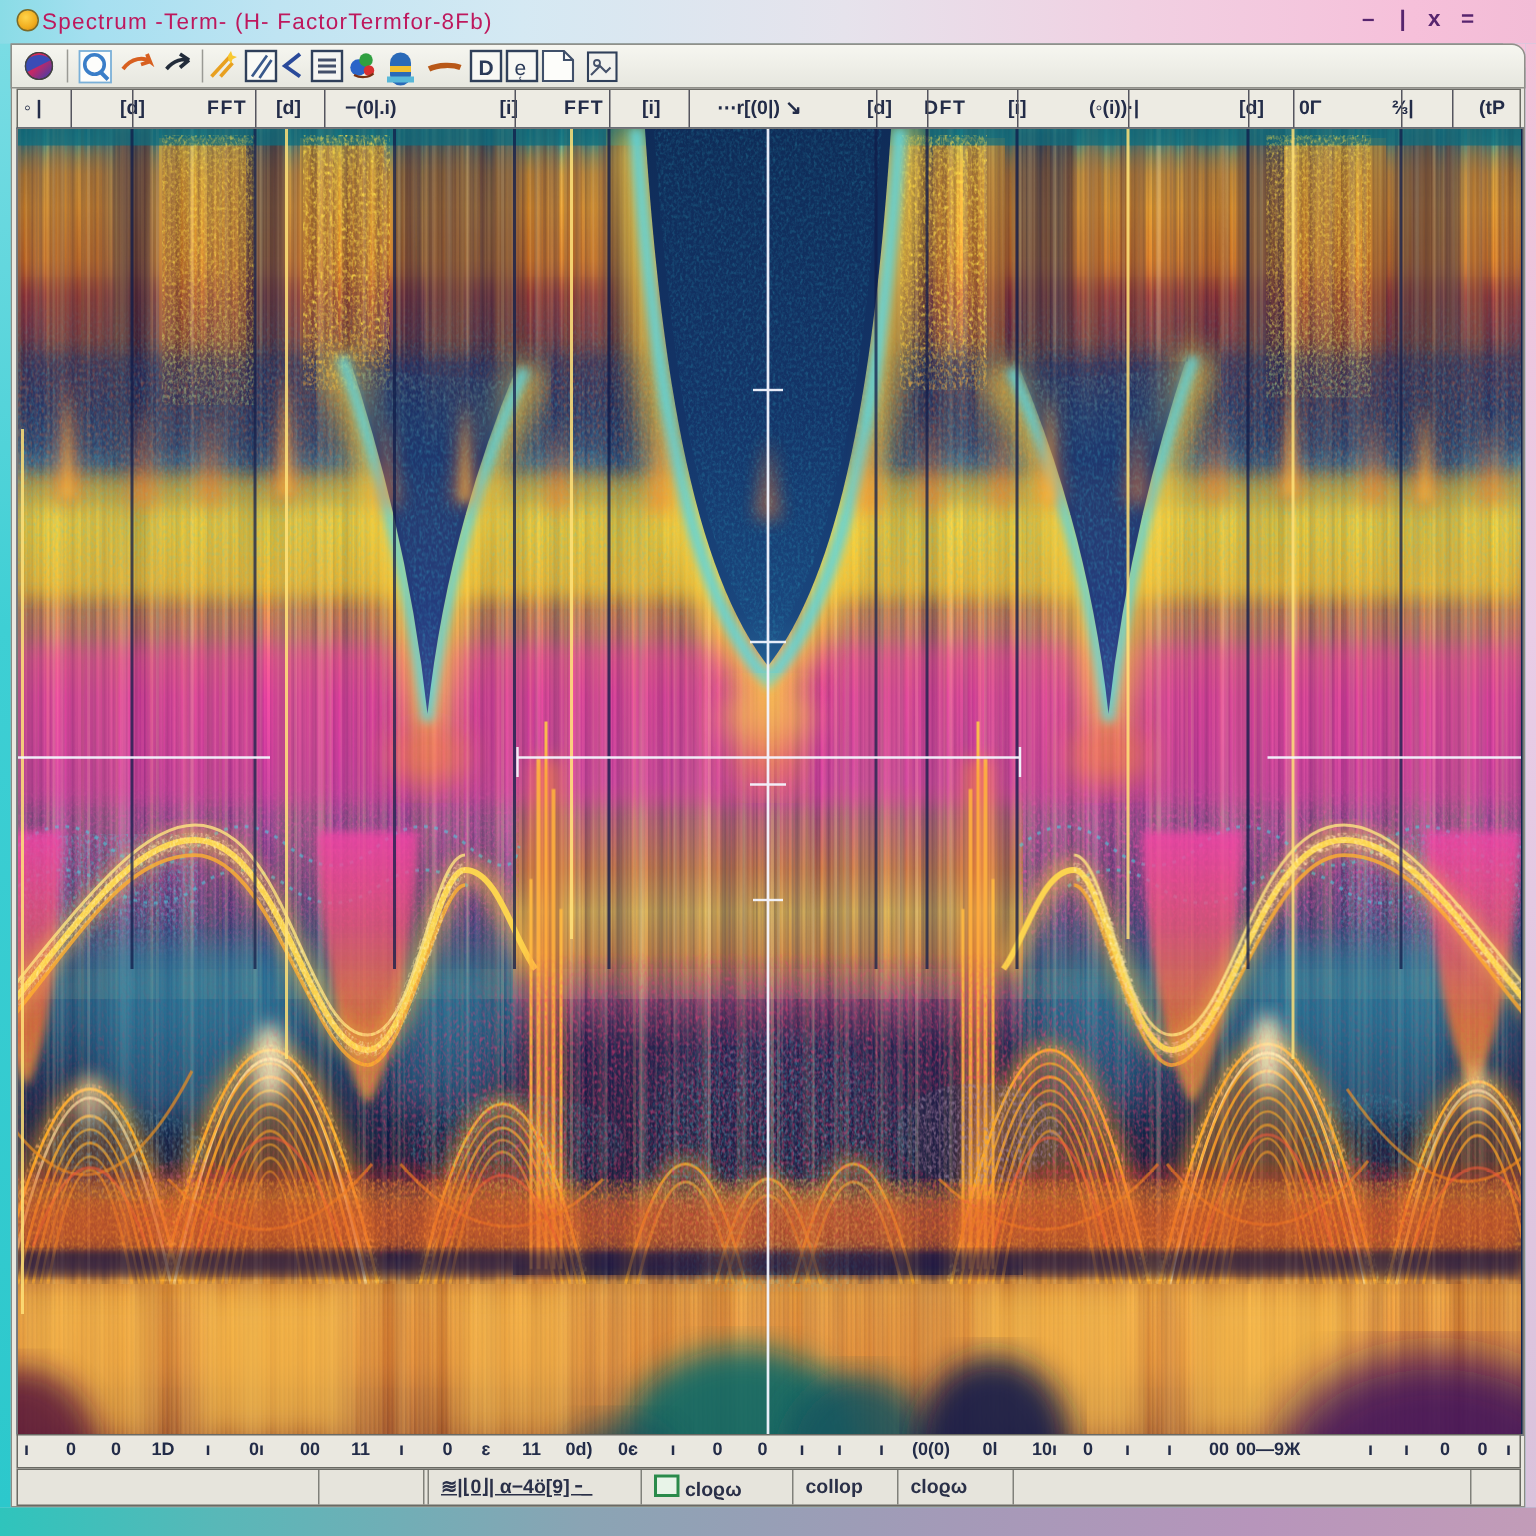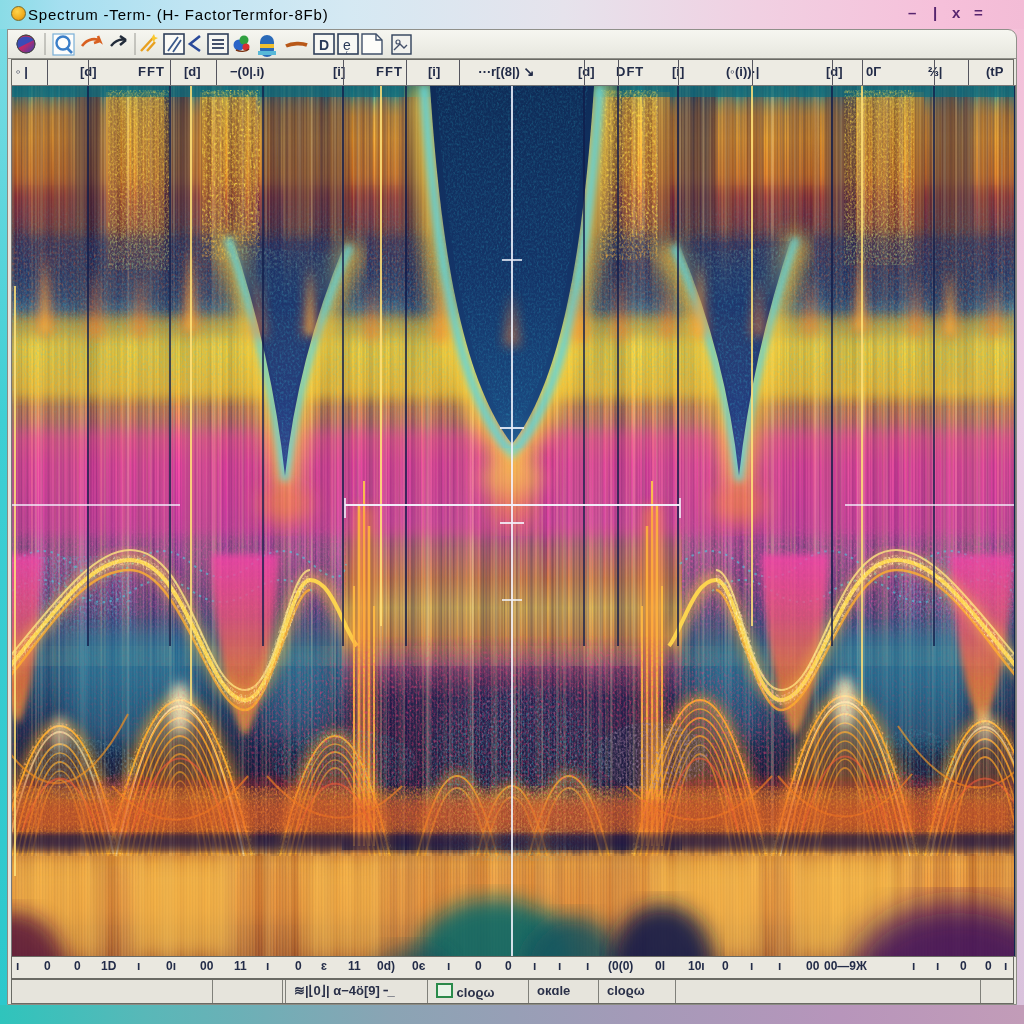--- a/index.html
+++ b/index.html
@@ -4,21 +4,21 @@
 <style>
 html,body{margin:0;padding:0;width:1024px;height:1024px;overflow:hidden;
 font-family:"Liberation Sans",sans-serif;}
 #root{position:absolute;left:0;top:0;width:1024px;height:1024px;background:#9ad8e8;}
 .abs{position:absolute;}
 
 #titlebar{left:0;top:0;width:1024px;height:29px;
 background:linear-gradient(90deg,#8adce6 0%,#a5dff0 6%,#bfe4f2 18%,#d5e9f3 34%,#e6e3ec 55%,#f1d0e2 74%,#f6c0da 92%,#f3bcd6 100%);}
 #titleicon{left:11px;top:6px;width:15px;height:15px;border-radius:50%;
 background:radial-gradient(circle at 40% 35%,#ffd44a,#f0ac1e 60%,#c67f12);border:1.5px solid #7a6a28;box-sizing:border-box;}
-#titletext{left:28px;top:6px;color:#000000;font-size:15px;font-weight:normal;letter-spacing:.8px;}
+#titletext{left:28px;top:6px;color:#be185d;font-size:15px;font-weight:normal;letter-spacing:.8px;}
 .wbtn{top:4px;color:#57256e;font-size:15px;font-weight:bold;}
 
 #winbody{left:7px;top:29px;width:1010px;height:976px;background:#e8e7df;border:1px solid #8c8c84;box-sizing:border-box;border-top-right-radius:9px;}
 
 #toolbar{left:7px;top:29px;width:1010px;height:30px;background:linear-gradient(#f6f6f0,#e7e7df);
 border:1px solid #90908a;box-sizing:border-box;border-top-right-radius:9px;}
 
 #topruler{left:11px;top:59px;width:1003px;height:27px;background:#edebe3;border:1px solid #6a6a64;box-sizing:border-box;}
 .rl{position:absolute;top:64px;color:#232c48;font-size:13px;font-weight:bold;white-space:nowrap;}
 .rsep{position:absolute;top:60px;width:1px;height:25px;background:#55555e;}
@@ -99,21 +99,21 @@
   <div id="topruler" class="abs"></div>
   <div id="rulitems">
     <span class="rl" style="left:16px;">◦ |</span>
     <span class="rl" style="left:80px;">[d]</span>
     <span class="rl" style="left:138px;letter-spacing:1px;">FFT</span>
     <span class="rl" style="left:184px;">[d]</span>
     <span class="rl" style="left:230px;text-align:center;">−(0|.i)</span>
     <span class="rl" style="left:333px;">[i]</span>
     <span class="rl" style="left:376px;letter-spacing:1px;">FFT</span>
     <span class="rl" style="left:428px;">[i]</span>
-    <span class="rl" style="left:478px;">⋯r[(8|) ↘</span>
+    <span class="rl" style="left:478px;">⋯r[(0|) ↘</span>
     <span class="rl" style="left:578px;">[d]</span>
     <span class="rl" style="left:616px;letter-spacing:1px;">DFT</span>
     <span class="rl" style="left:672px;">[i]</span>
     <span class="rl" style="left:726px;">(◦(i))·|</span>
     <span class="rl" style="left:826px;">[d]</span>
     <span class="rl" style="left:866px;">0Γ</span>
     <span class="rl" style="left:928px;">⅔|</span>
     <span class="rl" style="left:986px;">(tP</span>
     <span class="rsep" style="left:47px;"></span>
       <span class="rsep" style="left:88px;"></span>
@@ -732,21 +732,21 @@
     <span class="bn" style="left:912px;">ı</span>
       <span class="bn" style="left:936px;">ı</span>
     <span class="bn" style="left:960px;">0</span>
       <span class="bn" style="left:985px;">0</span>
     <span class="bn" style="left:1004px;">ı</span>
   </div>
   <div id="statusbar" class="abs"></div>
   <div id="scells">
     <span class="sc" style="left:212px;width:1px;"></span>
     <span class="sc" style="left:282px;width:1px;"></span>
-    <span class="sc" style="left:285px;">≋|⌊0⌋| α−4ӧ[9]╶_</span>
+    <span class="sc" style="left:285px;text-decoration:underline;">≋|⌊0⌋| α−4ӧ[9]╶_</span>
     <span class="sc" style="left:427px;"><span style="display:inline-block;width:13px;height:11px;border:2px solid #2a8a4a;background:#e8f4e8;vertical-align:-1px;"></span> clοϱω</span>
-    <span class="sc" style="left:528px;">οкɑlе</span>
+    <span class="sc" style="left:528px;">cοllοр</span>
     <span class="sc" style="left:598px;">clοϱω</span>
     <span class="sc" style="left:675px;width:1px;"></span>
     <span class="sc" style="left:980px;width:1px;"></span>
   </div>
   <div id="desksouth" class="abs"></div>
 </div>
 
 </body></html>

